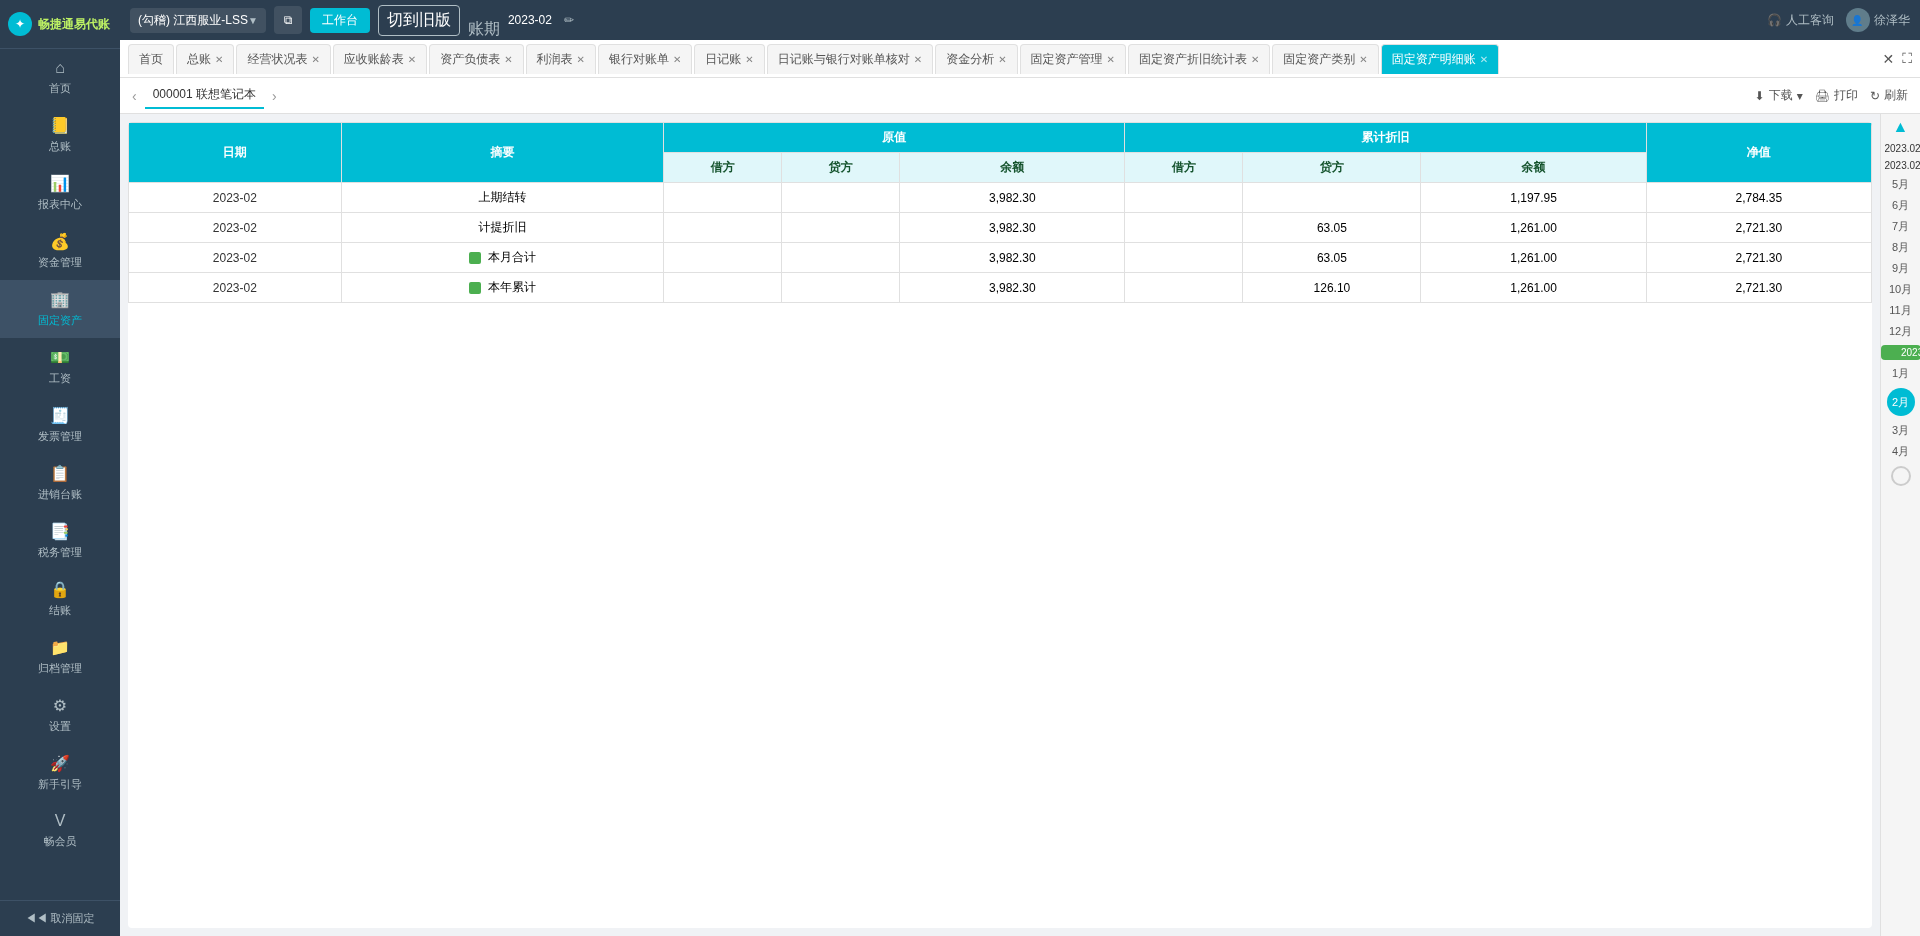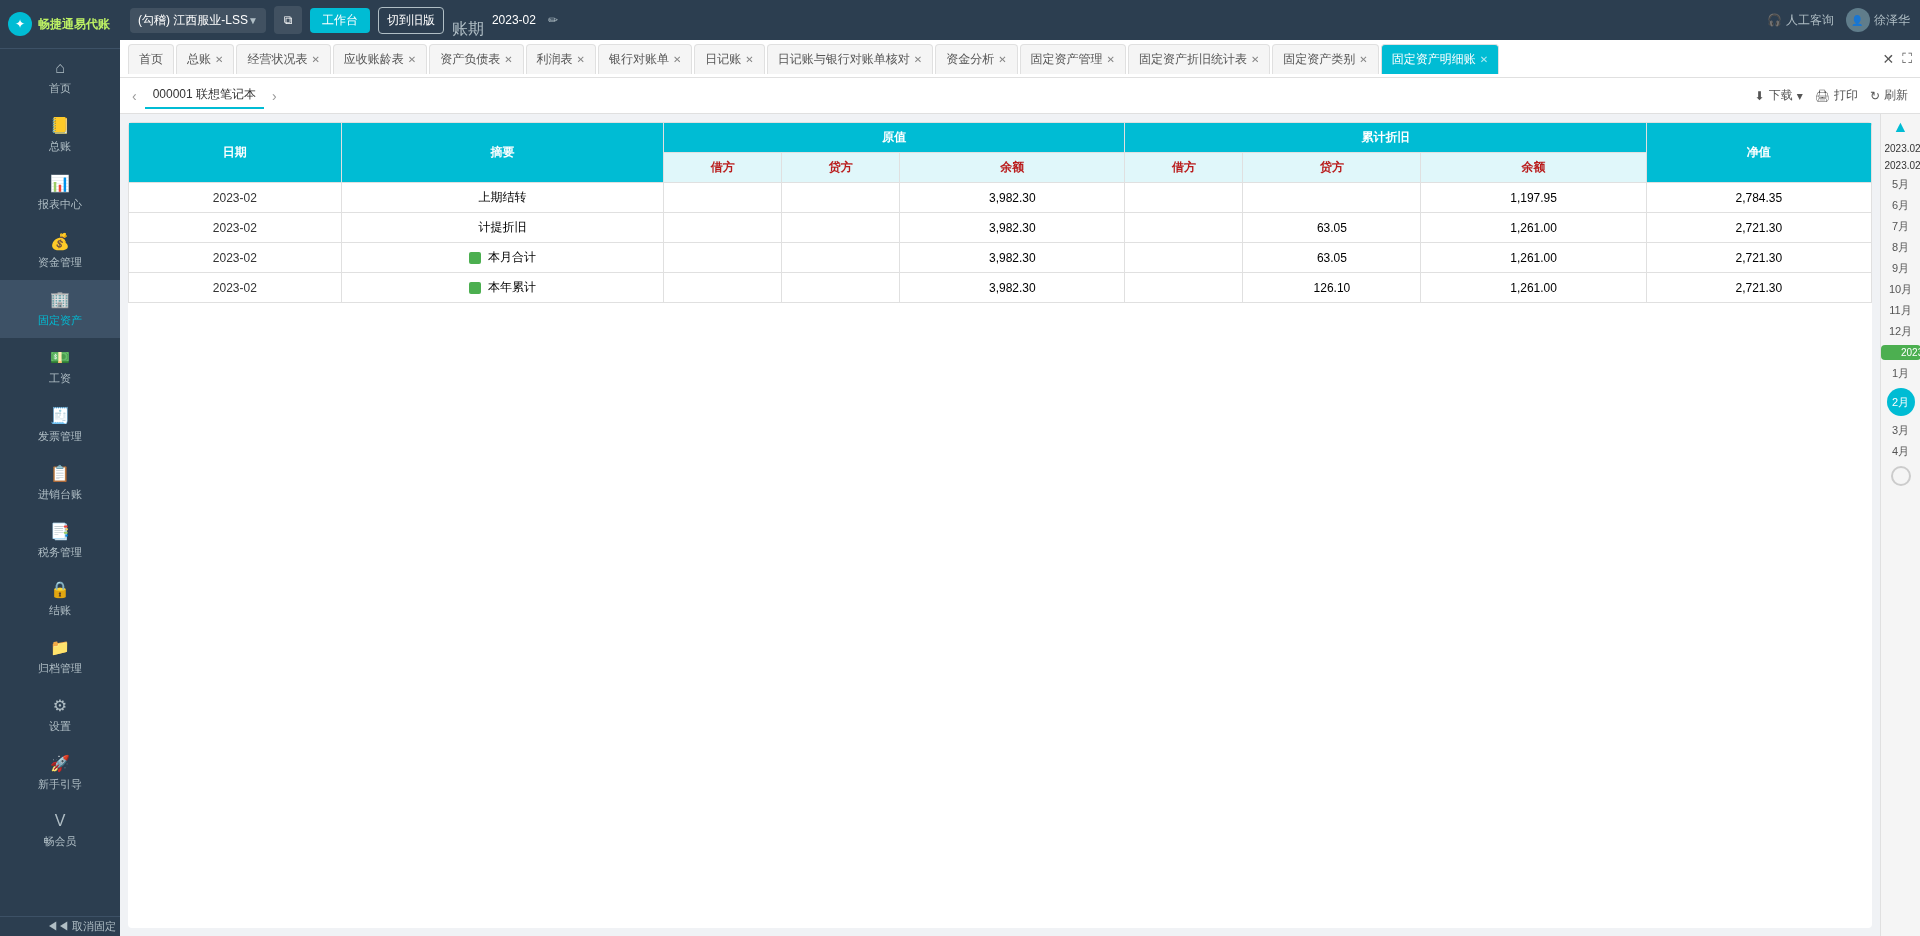--- a/index.html
+++ b/index.html
@@ -10,32 +10,32 @@
 
     
     .sidebar { width: 120px; background: #2c3e50; display: flex; flex-direction: column; color: #fff; flex-shrink: 0; }
     .sidebar-logo { padding: 12px 8px; display: flex; align-items: center; border-bottom: 1px solid #3d5166; }
     .sidebar-logo-icon { width: 24px; height: 24px; background: #00bcd4; border-radius: 50%; margin-right: 6px; display: flex; align-items: center; justify-content: center; font-size: 12px; }
     .sidebar-logo-text { font-size: 12px; color: #bef264; font-weight: bold; }
     .sidebar-menu { flex: 1; overflow-y: auto; }
     .sidebar-item { display: flex; flex-direction: column; align-items: center; padding: 10px 4px; cursor: pointer; color: #b0bec5; font-size: 11px; transition: background 0.2s; }
     .sidebar-item.active { background: #3d5166; color: #00bcd4; }
     .sidebar-item-icon { font-size: 16px; margin-bottom: 4px; }
-    .sidebar-bottom { padding: 2px 4px; border-top: 1px solid #3d5166; display: flex; align-items: center; justify-content: flex-end; cursor: pointer; color: #b0bec5; font-size: 11px; }
+    .sidebar-bottom { padding: 10px 4px; border-top: 1px solid #3d5166; display: flex; align-items: center; justify-content: center; cursor: pointer; color: #b0bec5; font-size: 11px; }
 
     
     .main-area { flex: 1; display: flex; flex-direction: column; overflow: hidden; }
 
     
     .top-bar { height: 40px; background: #2c3e50; display: flex; align-items: center; padding: 0 10px; gap: 8px; flex-shrink: 0; }
     .company-selector { display: flex; align-items: center; background: rgba(255,255,255,0.1); border-radius: 4px; padding: 4px 8px; color: #fff; font-size: 12px; cursor: pointer; }
     .company-selector .arrow { font-size: 10px; color: #b0bec5; }
     .copy-btn { width: 28px; height: 28px; background: rgba(255,255,255,0.1); border-radius: 4px; display: flex; align-items: center; justify-content: center; color: #fff; cursor: pointer; font-size: 12px; }
     .work-btn { background: #00bcd4; color: #fff; border: none; border-radius: 4px; padding: 4px 12px; cursor: pointer; font-size: 12px; }
-    .switch-btn { background: transparent; color: #fff; border: 1px solid #b0bec5; border-radius: 4px; padding: 4px 8px; cursor: pointer; font-size: 12px; }
+    .switch-btn { background: transparent; color: #fff; border: 1px solid #b0bec5; border-radius: 4px; padding: 4px 8px; cursor: pointer; font-size: 16px; }
     .period-label { color: #b0bec5; font-size: 16px; margin-top: 19px; }
     .period-value { color: #fff; font-size: 12px; }
     .period-edit { color: #b0bec5; font-size: 12px; cursor: pointer; margin-left: 4px; }
     .top-bar-right { margin-left: auto; display: flex; align-items: center; gap: 12px; color: #b0bec5; font-size: 12px; }
     .user-service { display: flex; align-items: center; gap: 4px; cursor: pointer; }
     .user-avatar { width: 24px; height: 24px; background: #607d8b; border-radius: 50%; display: flex; align-items: center; justify-content: center; color: #fff; font-size: 10px; }
 
     
     .tab-bar { height: 38px; background: #fff; display: flex; align-items: center; border-bottom: 1px solid #e0e0e0; flex-shrink: 0; overflow: hidden; padding: 0 8px; gap: 2px; }
     .tab-item { display: flex; align-items: center; padding: 6px 10px; border-radius: 4px 4px 0 0; font-size: 12px; cursor: pointer; white-space: nowrap; color: #555; background: #f5f5f5; border: 1px solid #e0e0e0; border-bottom: none; gap: 4px; }
@@ -51,21 +51,21 @@
     .action-btn { display: flex; align-items: center; gap: 4px; cursor: pointer; color: #555; }
 
     
     .content-area { flex: 1; display: flex; overflow: hidden; }
 
     
     .table-container { flex: 1; overflow: auto; background: #fff; margin: 8px; border-radius: 4px; }
     .data-table { width: 100%; border-collapse: collapse; }
     .data-table th, .data-table td { border: 1px solid #e0e0e0; padding: 6px 0; text-align: center; font-size: 12px; white-space: nowrap; }
     .data-table thead tr:first-child th { background: #00bcd4; color: #fff; }
-    .data-table thead tr:last-child th { background: #e0f7fa; color: #b91c1c; }
+    .data-table thead tr:last-child th { background: #e0f7fa; color: #14532d; }
     .data-table tbody tr { background: #fff; }
     .data-table td.date-col { color: #333; }
     .tag-green { display: inline-block; width: 12px; height: 12px; background: #4caf50; border-radius: 2px; margin-right: 4px; vertical-align: middle; }
 
     
     .right-sidebar { width: 40px; background: #f5f5f5; border-left: 1px solid #e0e0e0; display: flex; flex-direction: column; align-items: center; overflow-y: auto; flex-shrink: 0; }
     .timeline-item { width: 36px; text-align: center; padding: 3px 2px; font-size: 11px; color: #555; cursor: pointer; border-radius: 2px; }
     .timeline-item.active { background: #00bcd4; color: #fff; border-radius: 50%; width: 28px; height: 28px; line-height: 22px; margin: 2px auto; }
     .timeline-item.year-badge { background: #4caf50; color: #fff; border-radius: 4px; font-size: 10px; padding: 2px 4px; }
     .timeline-up { color: #00bcd4; font-size: 16px; cursor: pointer; margin: 4px 0; }

